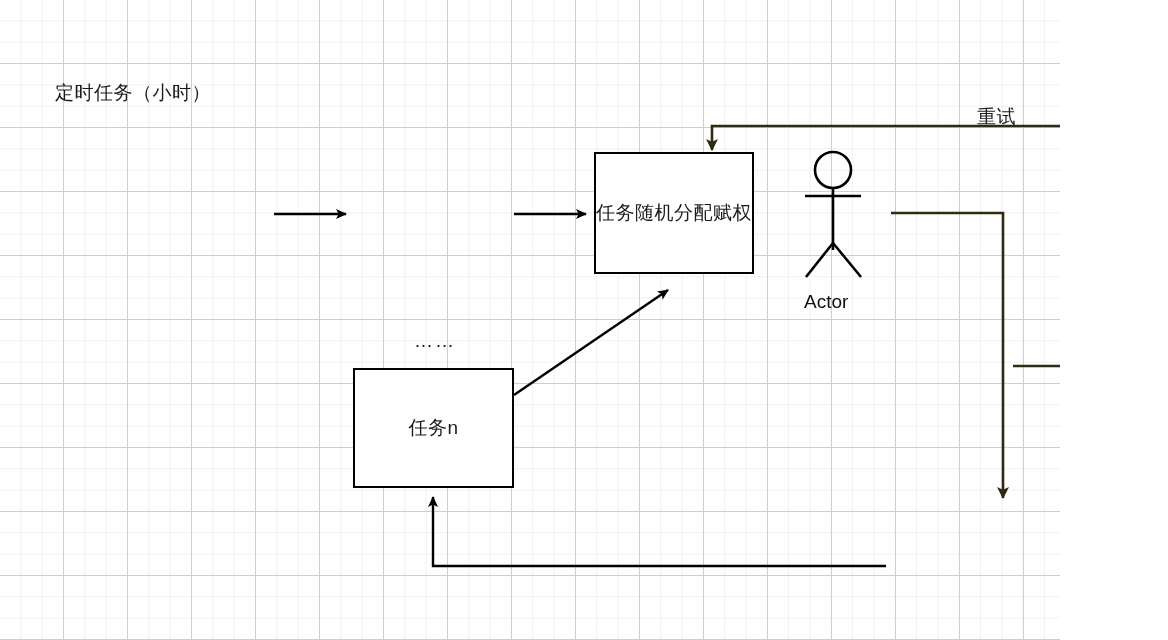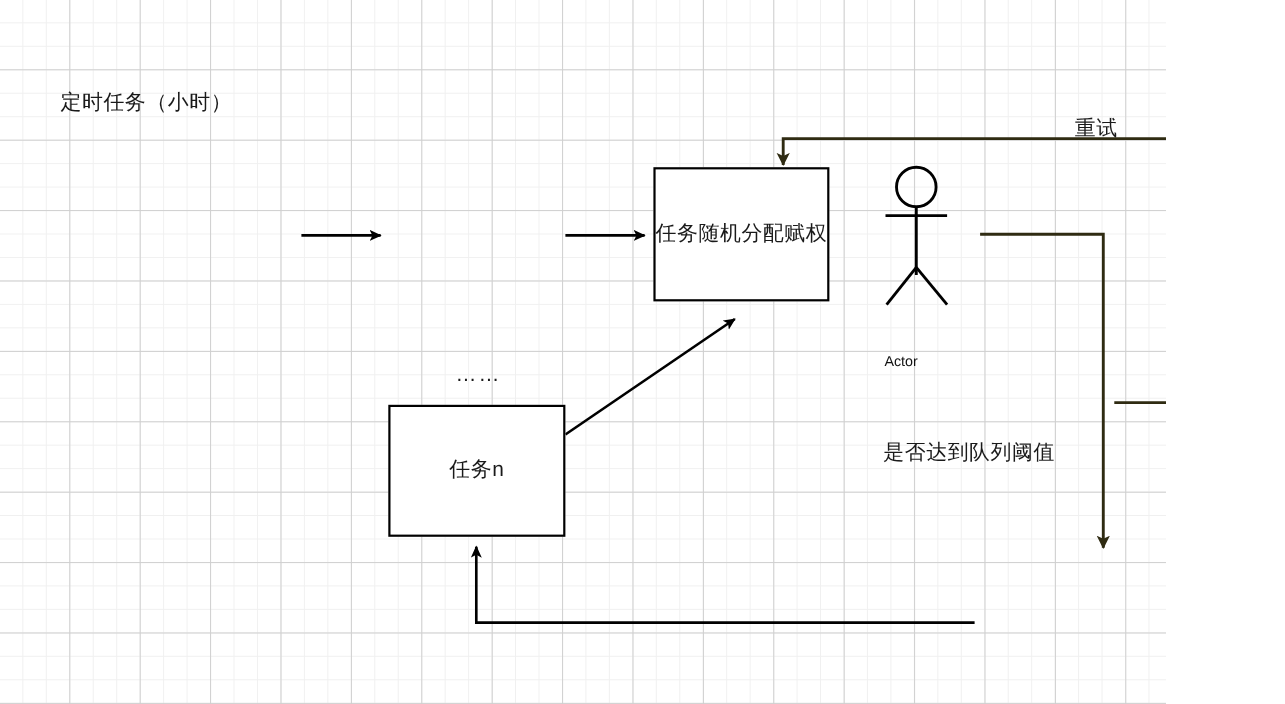--- a/index.html
+++ b/index.html
@@ -53,24 +53,23 @@
   }
   .free-label {
     position: absolute;
     font-size: 19px;
     color: #1a1a1a;
     white-space: nowrap;
     letter-spacing: 0.5px;
   }
   .actor-label {
     position: absolute;
-    font-size: 13px;
+    font-size: 19px;
     color: #111111;
     white-space: nowrap;
-    margin-top: 30px;
   }
   .dots-label {
     position: absolute;
     font-size: 19px;
     color: #1a1a1a;
     letter-spacing: 2px;
   }
 </style>
 </head>
 <body>
@@ -109,21 +108,20 @@
 
     <g>
       <path d="M1013,366 L1073,366 L1073,126 L712,126 L712,150" fill="none" stroke="#2f2b12" stroke-width="2.6" marker-end="url(#arrowOlive)"></path>
     </g>
   </svg>
 
   <div class="free-label" style="left:55px; top:80px;">定时任务（小时）</div>
 
   <div class="free-label" style="left:977px; top:83px;margin-top:21px;">重试</div>
 
-  <div class="free-label" style="left:803px; top:398px;">是否达到队列阈值</div>
 
   <div class="dots-label" style="left:414px; top:330px;">……</div>
 
 
 
   <div class="node" style="left:594px; top:152px; width:160px; height:122px; padding:0 0;">
     <span>任务随机分配赋权</span>
   </div>
 
   <div class="node" style="left:353px; top:368px; width:161px; height:120px;align-items:center;">

